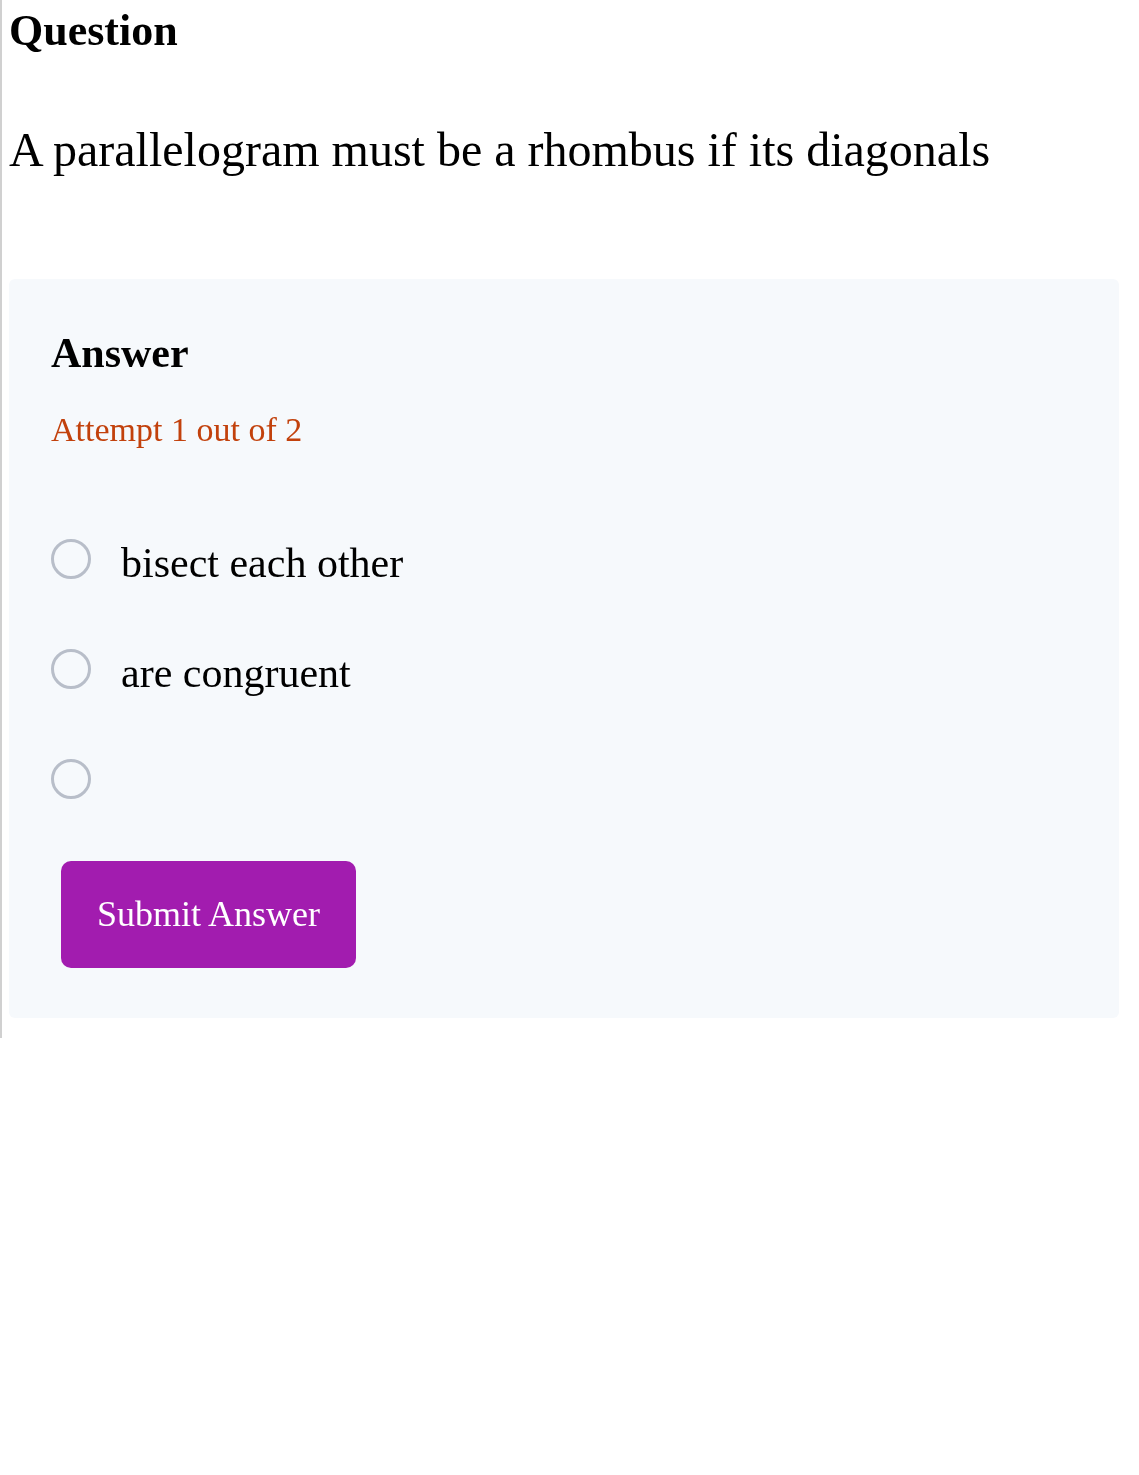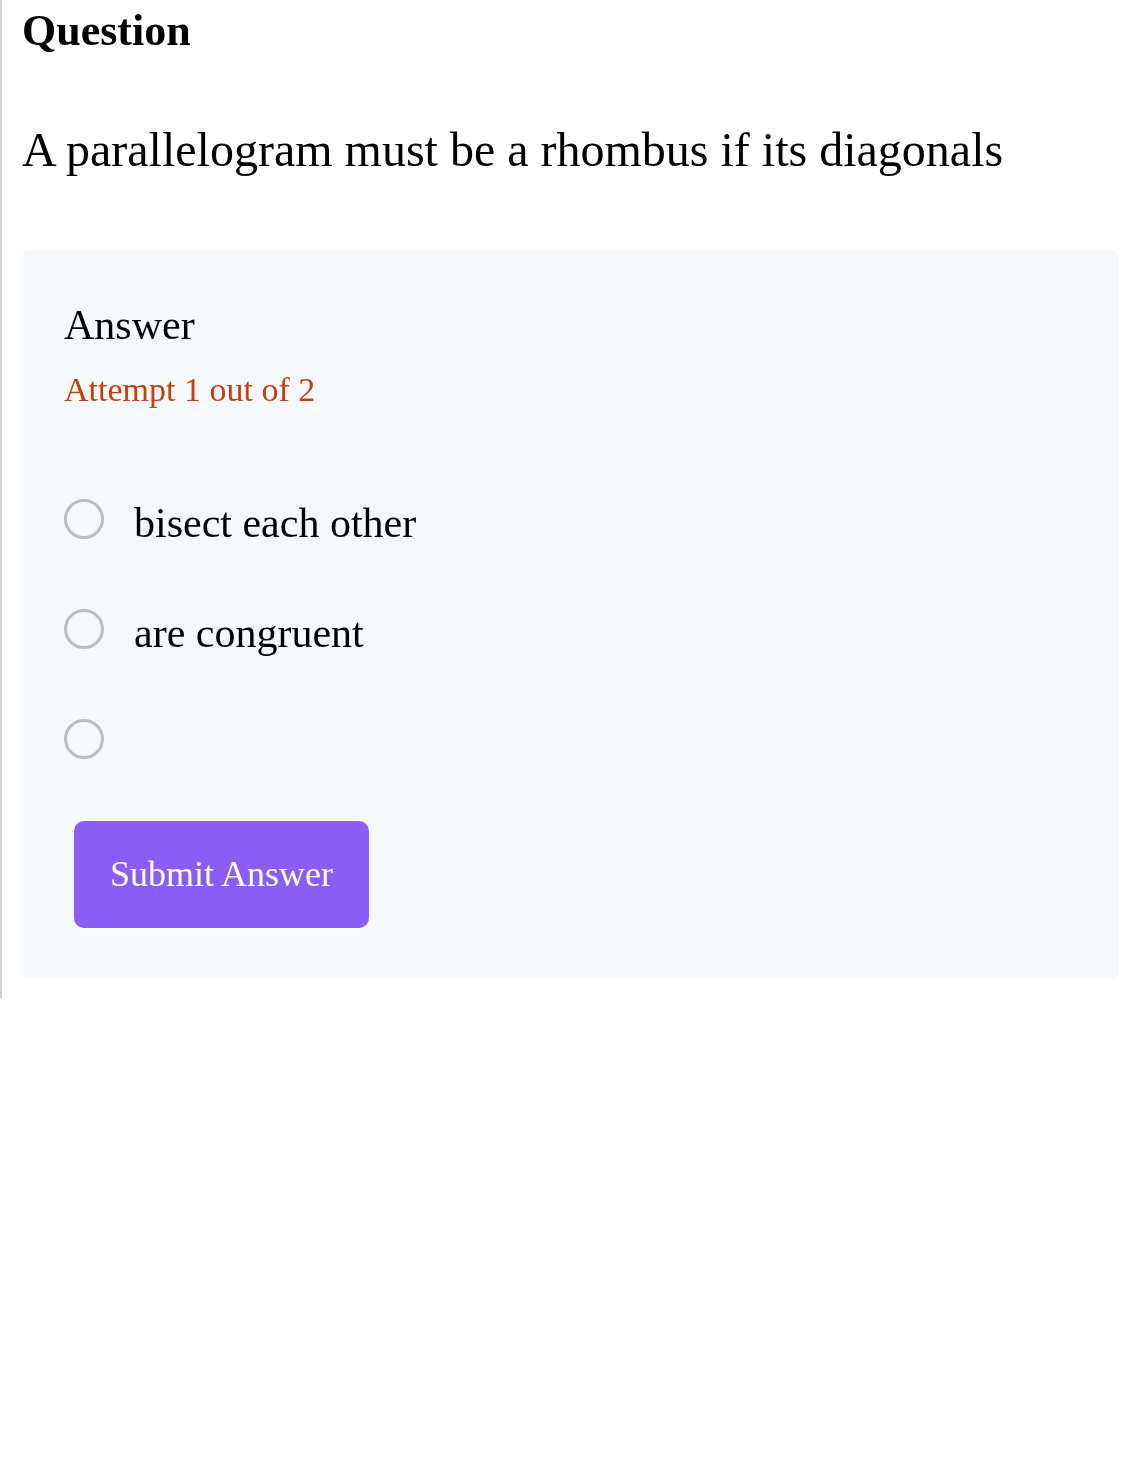--- a/index.html
+++ b/index.html
@@ -8,47 +8,47 @@
       box-sizing: border-box;
     }
     body {
       font-family: Georgia, 'Times New Roman', serif;
       background: #ffffff;
       width: 1139px;
       padding: 0;
       border-left: 2px solid #d0d0d0;
     }
     .container {
-      padding: 0 20px 20px 20px;
+      padding: 0 20px 20px 7px;
     }
     .question-heading {
       font-size: 44px;
       font-weight: bold;
       color: #000;
       margin-bottom: 60px;
       padding-top: 5px;
     }
     .question-text {
       font-size: 48px;
       color: #000;
       line-height: 1.4;
-      margin-bottom: 68px;
+      margin-bottom: 96px;
       font-weight: normal;
     }
     .answer-panel {
       background: #f6f9fc;
       border-radius: 6px;
       padding: 50px 42px 50px 42px;
       margin-left: 0;
     }
     .answer-heading {
       font-size: 42px;
-      font-weight: normal;
+      font-weight: bold;
       color: #000;
-      margin-bottom: 22px;
+      margin-bottom: 34px;
     }
     .attempt-text {
       font-size: 34px;
       color: #c2410c;
       margin-bottom: 90px;
     }
     .options {
       margin-bottom: 40px;
     }
     .option-row {
@@ -65,21 +65,21 @@
       margin-right: 30px;
       flex-shrink: 0;
       background: transparent;
     }
     .option-label {
       font-size: 42px;
       color: #000;
       font-weight: normal;
     }
     .submit-button {
-      background: #8b5cf6;
+      background: #a21caf;
       color: #ffffff;
       border: none;
       border-radius: 10px;
       padding: 28px 36px;
       font-size: 36px;
       font-family: Georgia, 'Times New Roman', serif;
       cursor: pointer;
       line-height: 1.4;
       text-align: center;
       margin-left: 10px;

